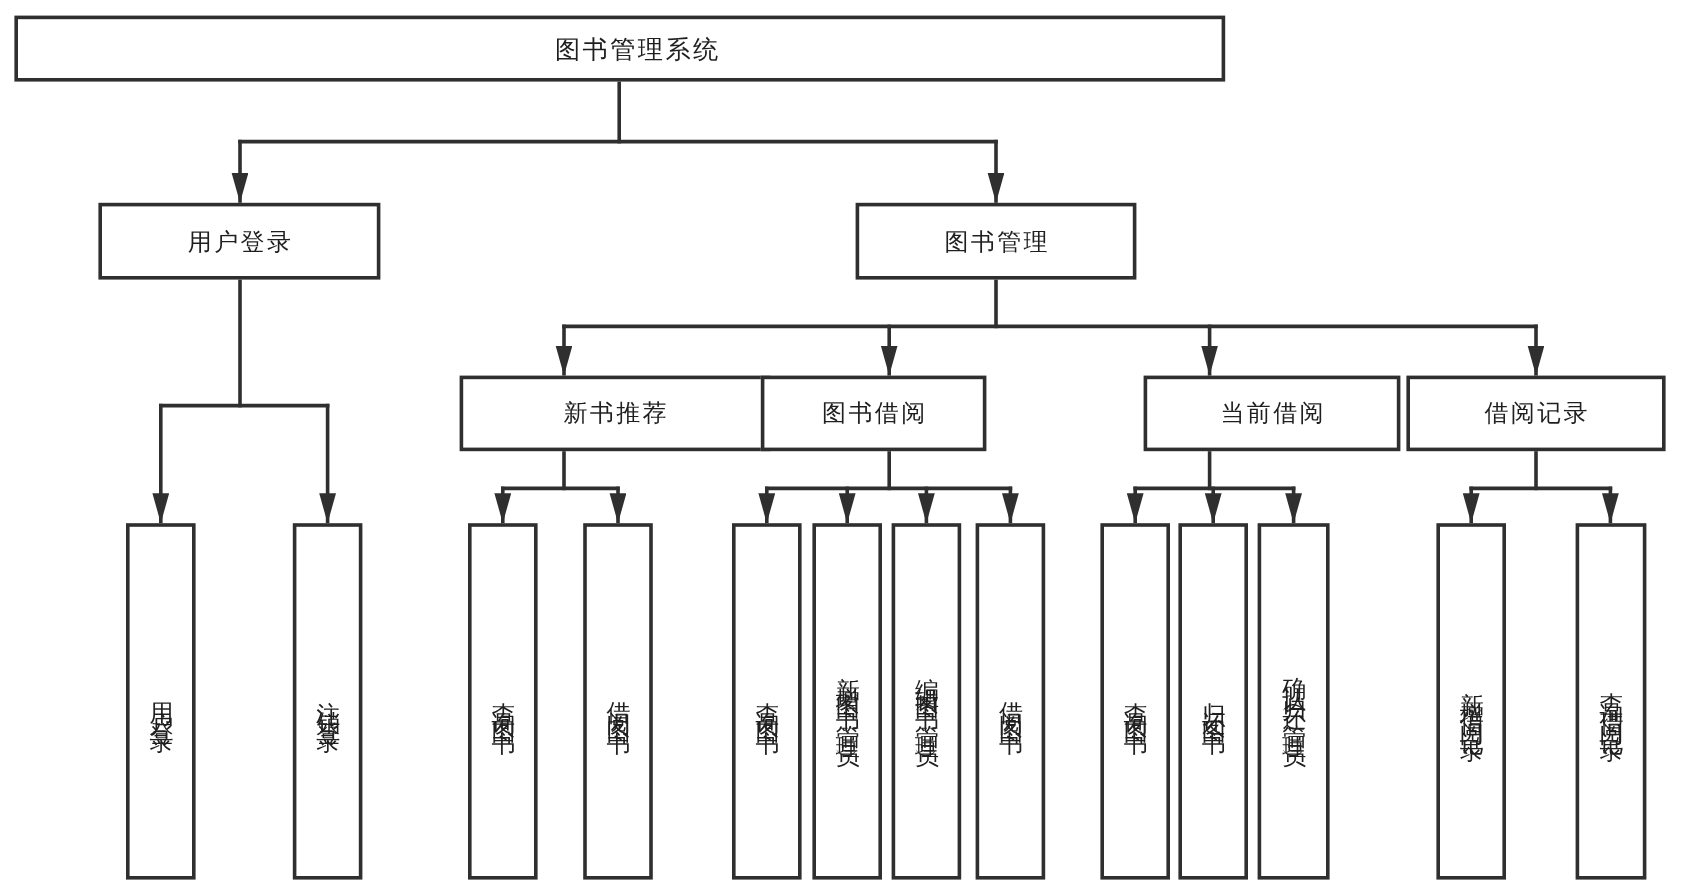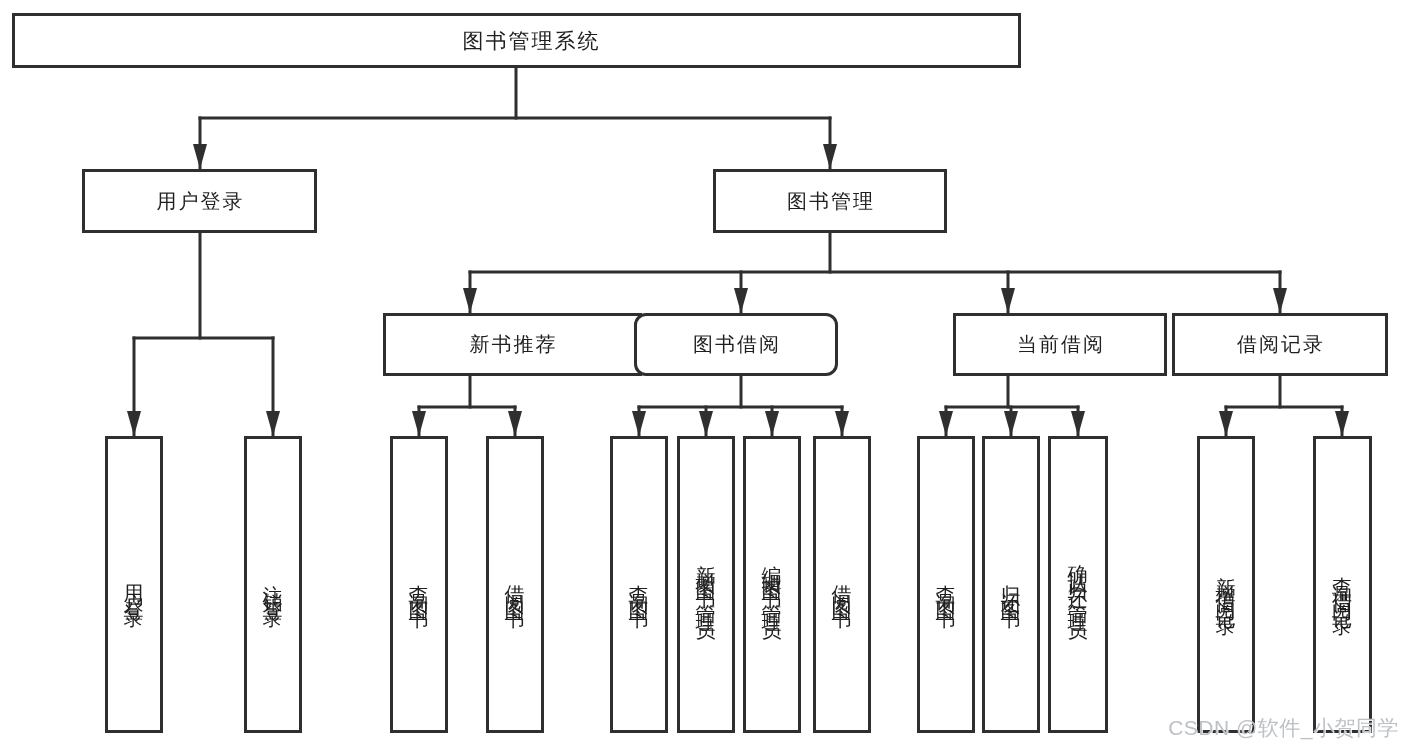--- a/index.html
+++ b/index.html
@@ -127,21 +127,21 @@
     <path class="ln" d="M1226,407 V436" marker-end="url(#arw)"></path>
     <path class="ln" d="M1342,407 V436" marker-end="url(#arw)"></path>
   </svg>
 
   <div class="node hbox root-box" style="left:12px; top:13px; width:1009px; height:55px;padding-left:28px;">图书管理系统</div>
 
   <div class="node hbox" style="left:82px; top:169px; width:235px; height:64px;">用户登录</div>
   <div class="node hbox" style="left:713px; top:169px; width:234px; height:64px;">图书管理</div>
 
   <div class="node hbox lvl3" style="left:363px; width:259px;margin-left:20px;">新书推荐</div>
-  <div class="node hbox lvl3" style="left:634px; width:204px;border-radius:12px;">图书借阅</div>
+  <div class="node hbox lvl3" style="left:634px; width:188px;">图书借阅</div>
   <div class="node hbox lvl3" style="left:953px; width:214px;">当前借阅</div>
   <div class="node hbox lvl3" style="left:1172px; width:216px;">借阅记录</div>
 
   <div class="node vbox" style="left:105px;">用户登录</div>
   <div class="node vbox" style="left:244px;">注销登录</div>
 
   <div class="node vbox" style="left:390px;">查询图书</div>
   <div class="node vbox" style="left:486px;">借阅图书</div>
 
   <div class="node vbox" style="left:610px;">查询图书</div>
@@ -149,15 +149,14 @@
   <div class="node vbox" style="left:743px;">编辑图书（管理员）</div>
   <div class="node vbox" style="left:813px;">借阅图书</div>
 
   <div class="node vbox" style="left:917px;">查询图书</div>
   <div class="node vbox" style="left:982px;">归还图书</div>
   <div class="node vbox" style="left:1048px; width:60px;">确认归还（管理员）</div>
 
   <div class="node vbox" style="left:1197px;">新增借阅记录</div>
   <div class="node vbox" style="left:1313px; width:59px;">查询借阅记录</div>
 
-  <div class="watermark">CSDN @软件_小贺同学</div>
 
 </div>
 
 </body></html>

